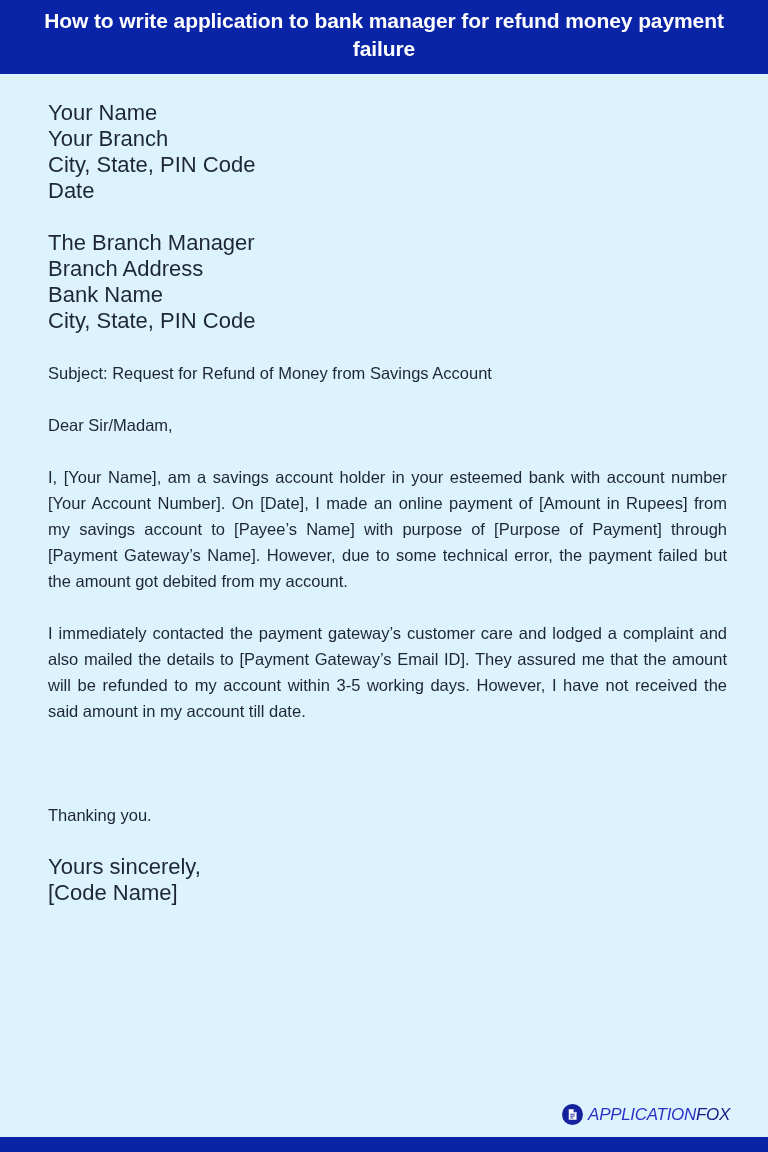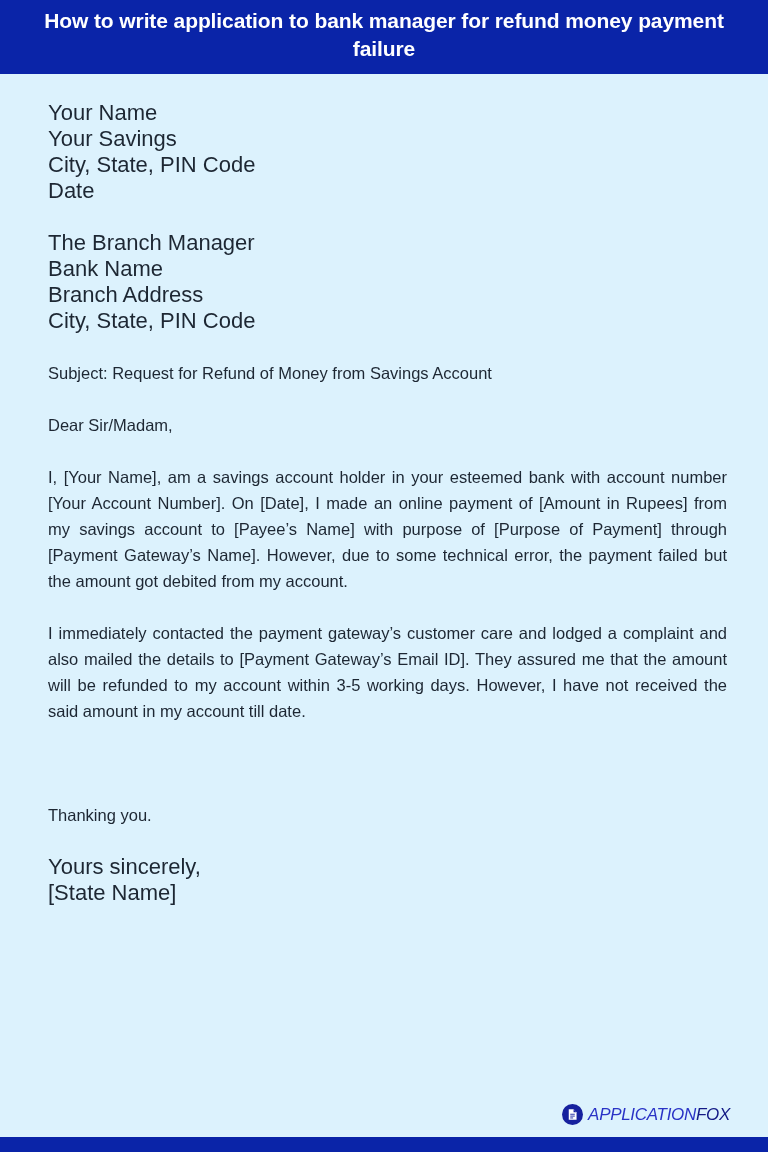--- a/index.html
+++ b/index.html
@@ -121,31 +121,31 @@
 <div class="page">
 
   <div class="header-bar">
     <div class="header-title">How to write application to bank manager for refund money payment failure</div>
   </div>
 
   <div class="letter">
 
     <div class="block">
       <span class="addr-line">Your Name</span>
-      <span class="addr-line">Your Savings</span>
+      <span class="addr-line">Your Branch</span>
       <span class="addr-line">City, State, PIN Code</span>
       <span class="addr-line">Date</span>
     </div>
 
     <div class="spacer-sm"></div>
 
     <div class="block">
       <span class="addr-line">The Branch Manager</span>
+      <span class="addr-line">Branch Address</span>
       <span class="addr-line">Bank Name</span>
-      <span class="addr-line">Branch Address</span>
       <span class="addr-line">City, State, PIN Code</span>
     </div>
 
     <div class="spacer-sm"></div>
 
     <p class="para left-line">Subject: Request for Refund of Money from Savings Account</p>
 
     <div class="spacer-sm"></div>
 
     <p class="para left-line">Dear Sir/Madam,</p>
@@ -165,21 +165,21 @@
 
 
     <div class="spacer-sm"></div>
 
     <p class="para left-line">Thanking you.</p>
 
     <div class="spacer-sm"></div>
 
     <div class="block">
       <span class="addr-line">Yours sincerely,</span>
-      <span class="addr-line">[State Name]</span>
+      <span class="addr-line">[Code Name]</span>
     </div>
 
     <div class="logo">
       <span class="logo-badge">
         <svg width="13" height="13" viewBox="0 0 16 16" aria-hidden="true">
           <path d="M3.4 1.6h6.0L13 5.1v9.3H3.4z" fill="#ffffff"></path>
           <path d="M9.3 1.6L13 5.1H9.3z" fill="#16219e"></path>
           <rect x="5.2" y="7.1" width="5.6" height="1.1" fill="#16219e"></rect>
           <rect x="5.2" y="9.4" width="5.6" height="1.1" fill="#16219e"></rect>
           <rect x="5.2" y="11.7" width="3.6" height="1.1" fill="#16219e"></rect>

